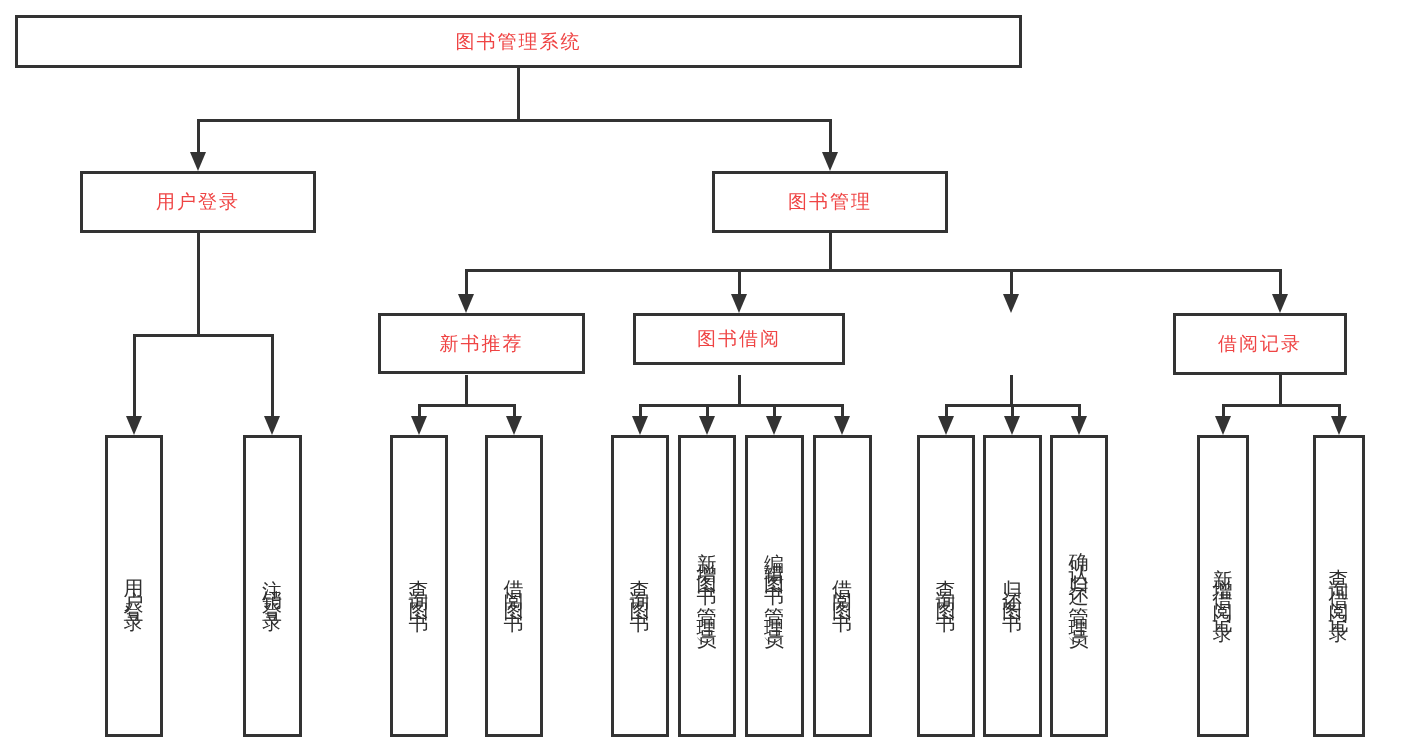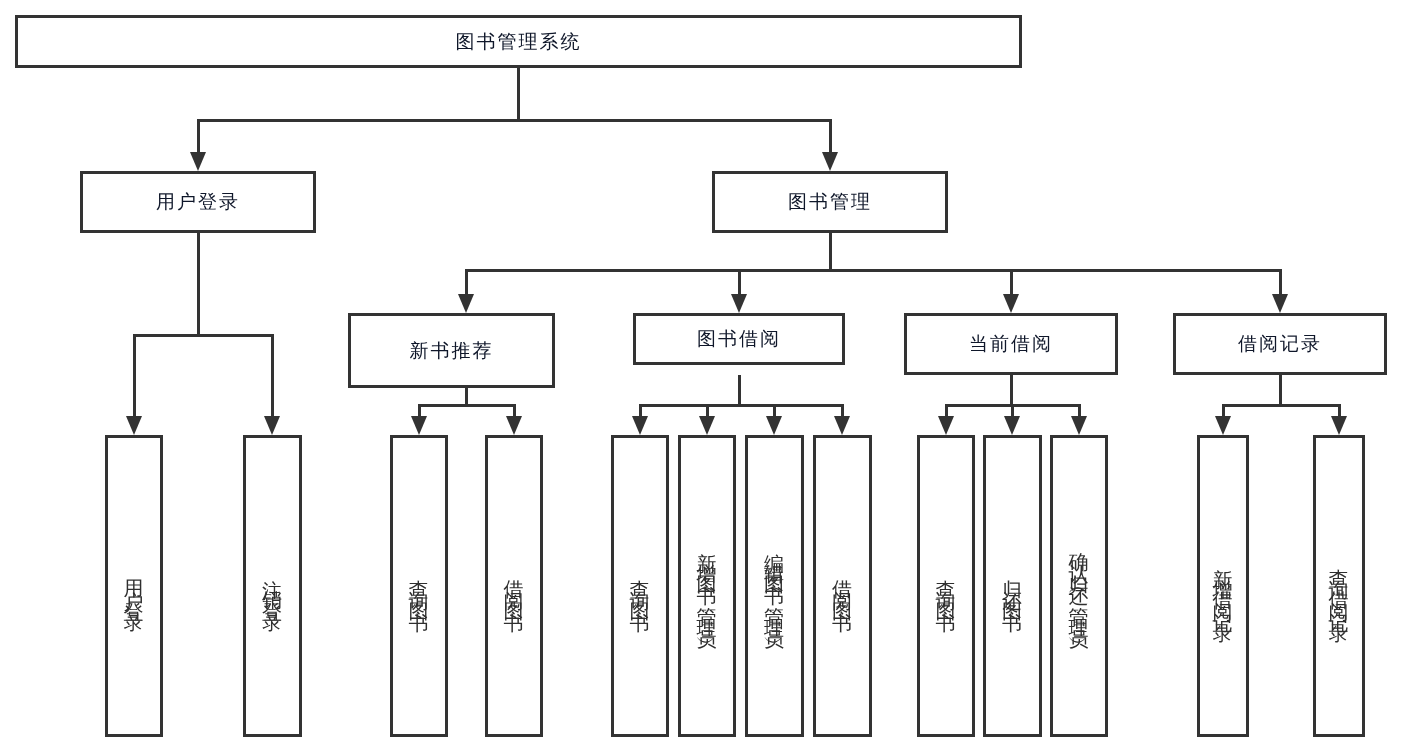--- a/index.html
+++ b/index.html
@@ -3,21 +3,21 @@
 <meta charset="utf-8">
 <style>
   html,body { margin:0; padding:0; background:#ffffff; }
   #canvas {
     position:relative; width:1405px; height:747px; background:#ffffff;
     font-family:"Liberation Sans","DejaVu Sans",sans-serif; overflow:hidden;
   }
   .hbox {
     position:absolute; box-sizing:border-box; background:#ffffff;
     border:3px solid #333333; display:flex; align-items:center; justify-content:center;
-    font-size:19px; color:#0f172a; letter-spacing:2px; z-index:2;
+    font-size:19px; color:#ef4444; letter-spacing:2px; z-index:2;
   }
   .vbox {
     position:absolute; box-sizing:border-box; background:#ffffff;
     border:3px solid #333333; display:flex; align-items:center; justify-content:center;
     writing-mode:vertical-rl; text-orientation:mixed;
     font-size:20px; color:#2f2f2f; letter-spacing:11px; line-height:1; z-index:2;
   }
   .vl { position:absolute; width:3px; background:#333333; z-index:1; }
   .hl { position:absolute; height:3px; background:#333333; z-index:1; }
   .ar {
@@ -33,24 +33,23 @@
 </head>
 <body>
 
 <div id="canvas">
 
   <div class="hbox" style="left:15px;top:15px;width:1007px;height:53px">图书管理系统</div>
 
   <div class="hbox" style="left:80px;top:171px;width:236px;height:62px">用户登录</div>
   <div class="hbox" style="left:712px;top:171px;width:236px;height:62px">图书管理</div>
 
-  <div class="hbox" style="left:348px;top:313px;width:207px;height:75px">新书推荐</div>
+  <div class="hbox" style="left:378px;top:313px;width:207px;height:61px">新书推荐</div>
   <div class="hbox" style="left:633px;top:313px;width:212px;height:52px">图书借阅</div>
-  <div class="hbox" style="left:904px;top:313px;width:214px;height:62px">当前借阅</div>
-  <div class="hbox" style="left:1173px;top:313px;width:214px;height:62px">借阅记录</div>
+  <div class="hbox" style="left:1173px;top:313px;width:174px;height:62px">借阅记录</div>
 
   <div class="vbox" style="left:105px;top:435px;width:58px;height:302px">用户登录</div>
   <div class="vbox" style="left:243px;top:435px;width:59px;height:302px">注销登录</div>
 
   <div class="vbox" style="left:390px;top:435px;width:58px;height:302px">查询图书</div>
   <div class="vbox" style="left:485px;top:435px;width:58px;height:302px">借阅图书</div>
 
   <div class="vbox" style="left:611px;top:435px;width:58px;height:302px">查询图书</div>
   <div class="vbox" style="left:678px;top:435px;width:58px;height:302px">新增图书（管理员）</div>
   <div class="vbox" style="left:745px;top:435px;width:59px;height:302px">编辑图书（管理员）</div>

